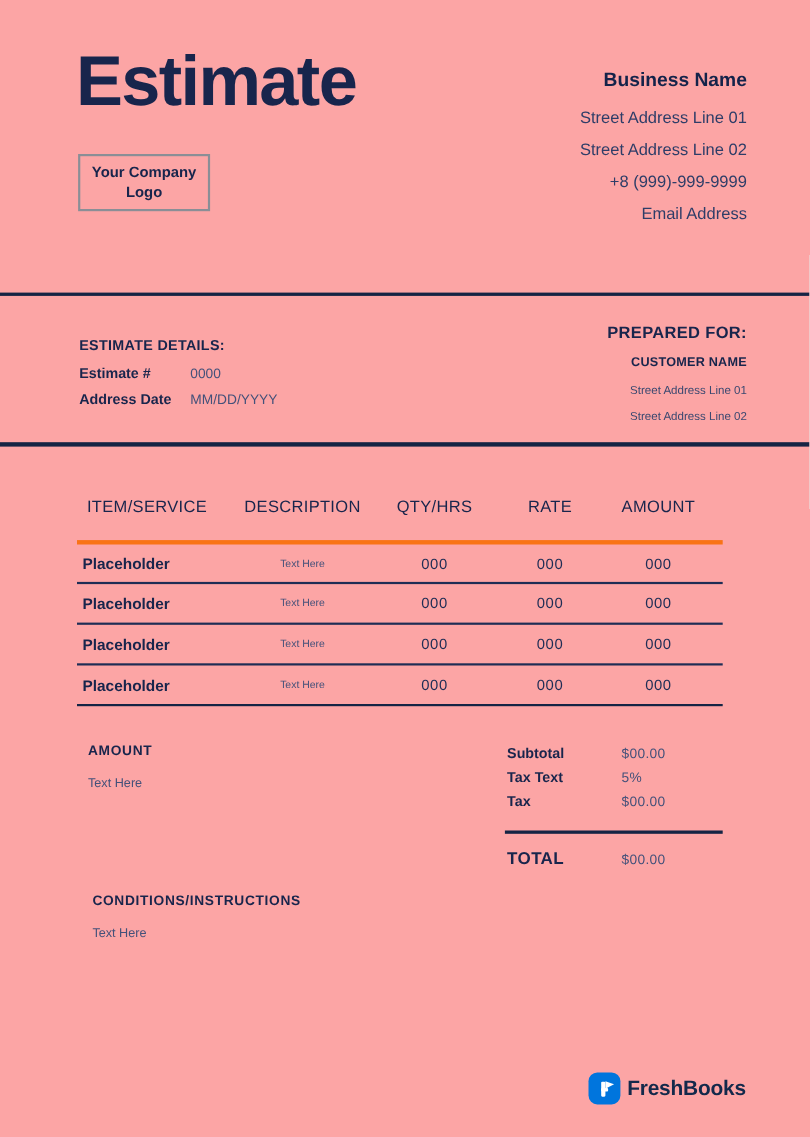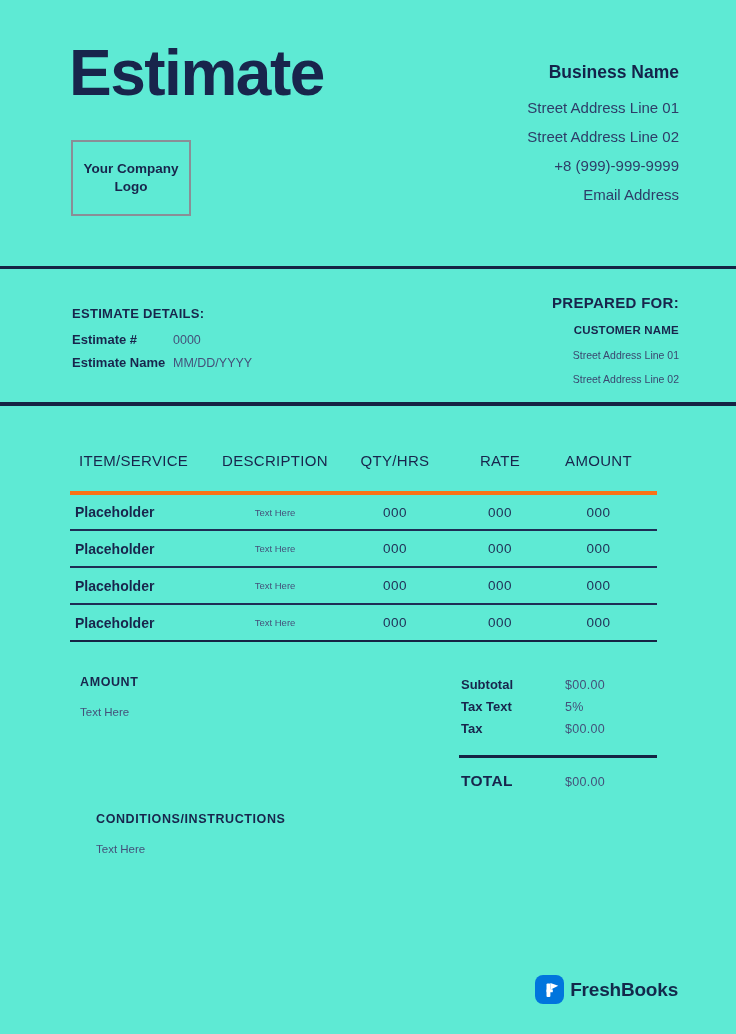--- a/index.html
+++ b/index.html
@@ -1,35 +1,35 @@
 <!DOCTYPE html>
 <html><head>
 <meta charset="utf-8">
 <style>
   * { margin:0; padding:0; box-sizing:border-box; }
   html,body { background:#e8e8e8; }
   .page {
     position:relative;
     width:736px; height:1034px;
     margin:0 auto;
-    background:#5eead4;
+    background:#fca5a5;
     font-family:"Liberation Sans","DejaVu Sans",sans-serif;
     color:#18254c;
     overflow:hidden;
   }
 
   
   .doc-title {
     position:absolute; left:69px; top:36px;
     font-size:64px; font-weight:bold; letter-spacing:-1.5px;
     color:#18254c;
   }
   .logo-box {
     position:absolute; left:71px; top:140px;
-    width:120px; height:76px;
+    width:120px; height:52px;
     border:2px solid #8a8e96;
     display:flex; align-items:center; justify-content:center;
     text-align:center;
     font-size:13.5px; font-weight:bold; line-height:1.35;
     color:#18254c;
     padding:0 10px;
   }
   .biz-block {
     position:absolute; right:57px; top:62px;
     text-align:right;
@@ -78,21 +78,21 @@
   .section-text { font-size:11.5px; color:#44517a; margin-top:17px; }
 
   .totals { position:absolute; left:461px; top:677px; width:196px; }
   .totals-row { display:flex; align-items:baseline; height:22px; }
   .totals-label { font-size:13px; font-weight:bold; width:104px; }
   .totals-value { font-size:12.5px; color:#44517a; letter-spacing:.3px; }
   .totals-rule { width:198px; height:3px; background:#152444; margin:12px 0 0 -2px; }
   .total-row { margin-top:14px; height:auto; }
   .total-row .totals-label { font-size:15.5px; letter-spacing:.3px; }
 
-  .conditions { position:absolute; left:96px; top:812px; }
+  .conditions { position:absolute; left:84px; top:812px; }
 
   
   .footer-brand {
     position:absolute; right:58px; top:975px;
     display:flex; align-items:center; gap:6px; cursor:pointer;padding-left:24px;
   }
   .fb-icon {
     width:29px; height:29px; background:#0075dd; border-radius:8px;
     display:flex; align-items:center; justify-content:center;
   }
@@ -119,21 +119,21 @@
 
   <div class="rule rule-1"></div>
 
   <div class="details">
     <div class="details-heading">ESTIMATE DETAILS:</div>
     <div class="detail-row">
       <span class="detail-label">Estimate #</span>
       <span class="detail-value">0000</span>
     </div>
     <div class="detail-row">
-      <span class="detail-label">Estimate Name</span>
+      <span class="detail-label">Address Date</span>
       <span class="detail-value">MM/DD/YYYY</span>
     </div>
   </div>
 
   <div class="prepared">
     <div class="prepared-heading">PREPARED FOR:</div>
     <div class="customer-name">CUSTOMER NAME</div>
     <div class="prepared-line">Street Address Line 01</div>
     <div class="prepared-line">Street Address Line 02</div>
   </div>

